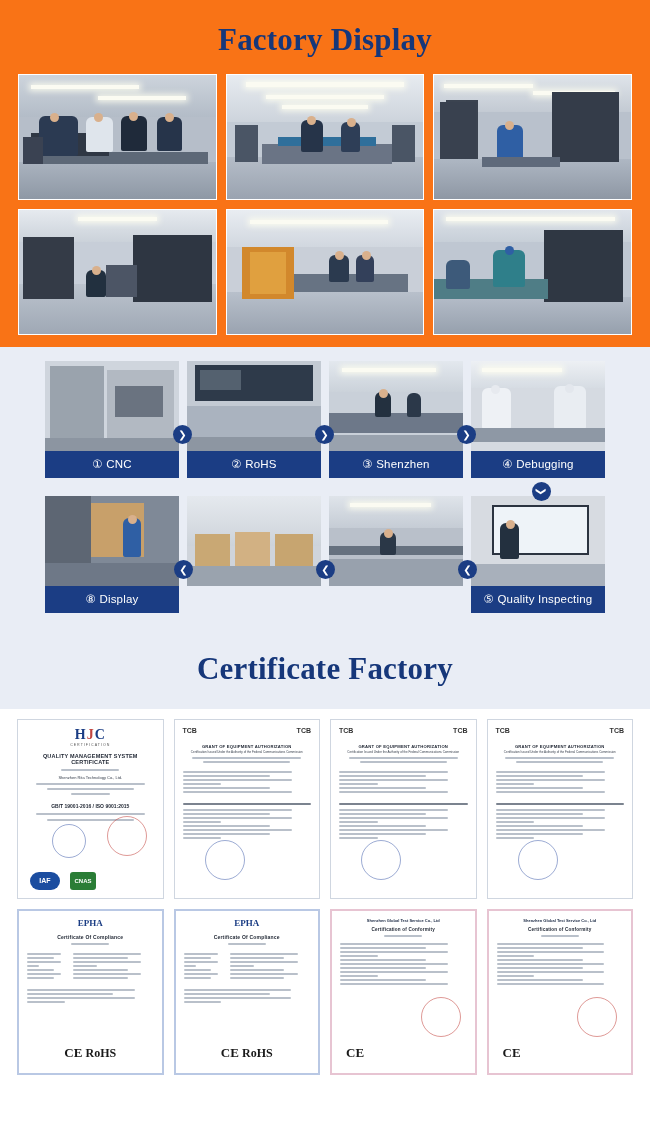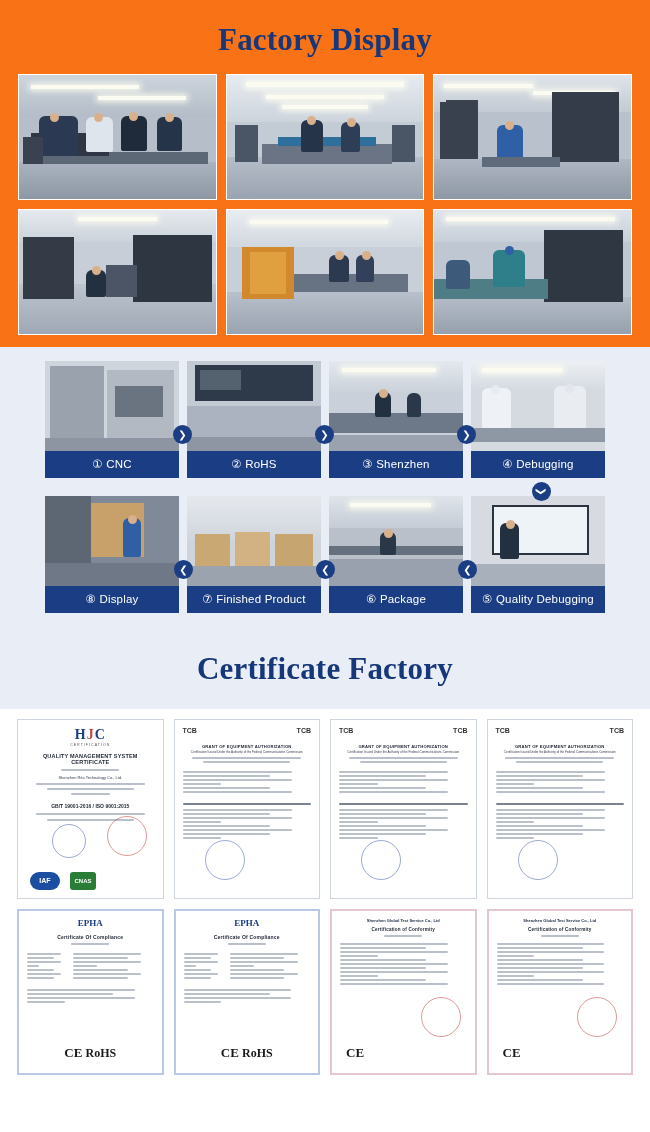--- a/index.html
+++ b/index.html
@@ -389,55 +389,47 @@
 
       <div class="proc-cell">
         <div class="proc-img">
           <div class="ph-base" style="background:#cfd4db"></div>
           <div class="wall" style="top:0;height:56%;background:linear-gradient(180deg,#e5e9ee,#cdd3da)"></div>
           <div class="dark-machine" style="left:6%;top:42%;width:26%;height:36%;background:#c9a874"></div>
           <div class="dark-machine" style="left:36%;top:40%;width:26%;height:38%;background:#d2b183"></div>
           <div class="dark-machine" style="left:66%;top:42%;width:28%;height:36%;background:#c7a570"></div>
           <div class="floor" style="height:22%;background:#9aa3ae"></div>
         </div>
-        <div class="proc-label">
-          <span>⑦</span>
-          <span>Finished Product</span>
-        </div>
         <div class="arrow-circle arrow-left" style="right:auto;left:-13px">❮</div>
       </div>
 
       <div class="proc-cell">
         <div class="proc-img">
           <div class="ph-base" style="background:#b9c0ca"></div>
           <div class="ceiling" style="height:36%;background:linear-gradient(180deg,#dfe4ea,#c5ccd5)"></div>
           <div class="lightbar" style="left:16%;top:8%;width:60%"></div>
           <div class="bench" style="left:0%;top:56%;width:100%;height:10%;background:#66717f"></div>
           <div class="worker" style="left:38%;top:40%;width:12%;height:26%;background:#2a3747"></div>
           <div class="head" style="left:41%;top:37%"></div>
           <div class="floor" style="height:30%;background:#98a1ad"></div>
         </div>
-        <div class="proc-label">
-          <span>⑥</span>
-          <span>Package</span>
-        </div>
         <div class="arrow-circle arrow-left" style="right:auto;left:-13px">❮</div>
       </div>
 
       <div class="proc-cell">
         <div class="proc-img">
           <div class="ph-base" style="background:#d7dbe1"></div>
           <div class="dark-machine" style="left:16%;top:10%;width:72%;height:56%;background:#eef3f8;border:2px solid #2b3340"></div>
           <div class="worker" style="left:22%;top:30%;width:14%;height:40%;background:#23303f"></div>
           <div class="head" style="left:26%;top:27%"></div>
           <div class="floor" style="height:24%;background:#a8b0bb"></div>
         </div>
         <div class="proc-label">
           <span>⑤</span>
-          <span>Quality Debugging</span>
+          <span>Quality Inspecting</span>
         </div>
         <div class="arrow-circle arrow-left" style="right:auto;left:-13px">❮</div>
         <div class="arrow-circle arrow-down" style="right:54px;top:-14px;transform:rotate(90deg)">❯</div>
       </div>
 
     </div>
   </div>
 
   <section class="band-cert">
     <h2 class="section-title">Certificate Factory</h2>

